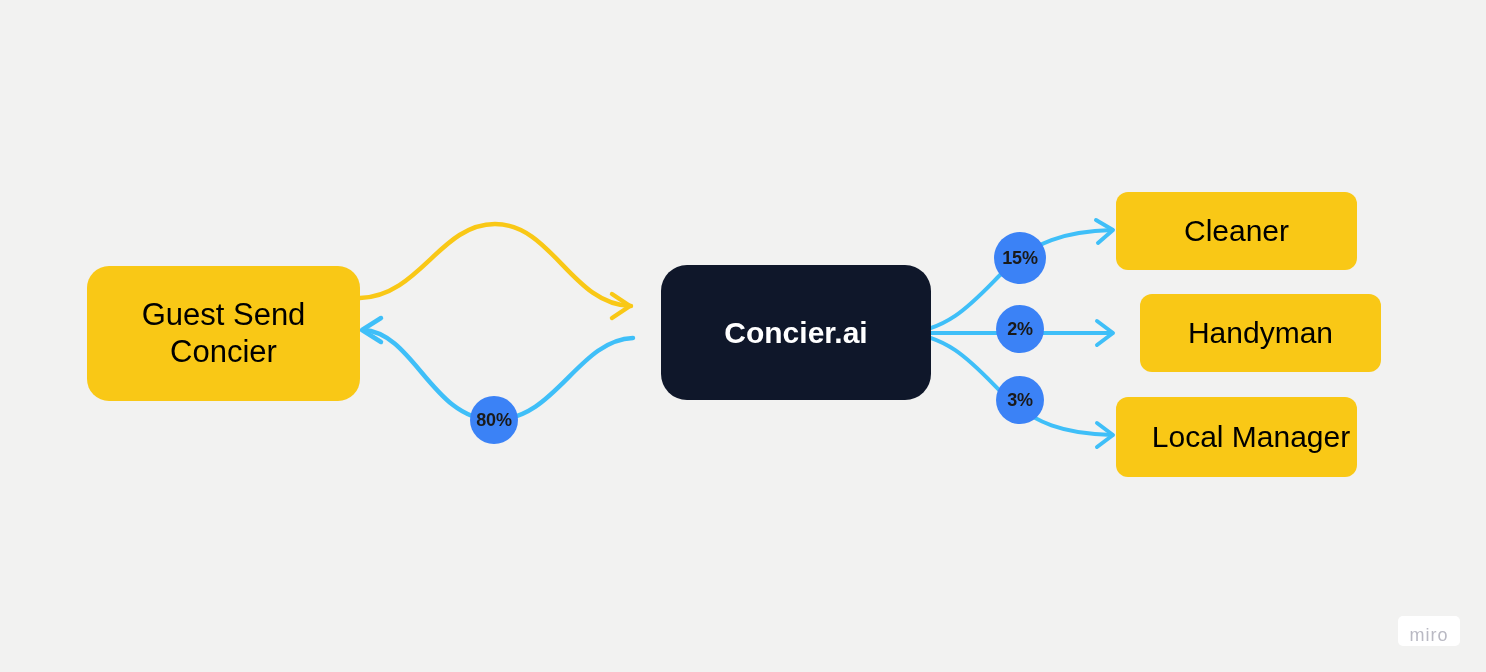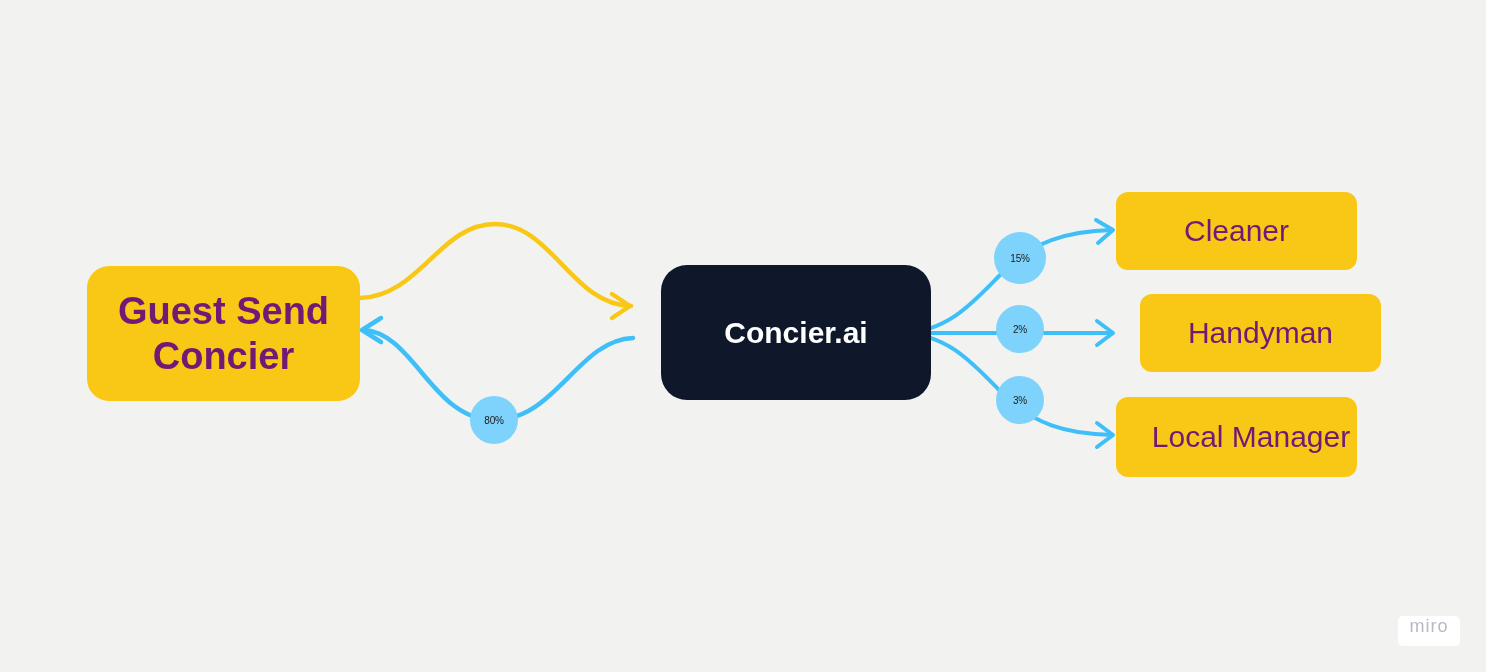--- a/index.html
+++ b/index.html
@@ -28,39 +28,38 @@
     pointer-events: none;
   }
   .node {
     position: absolute;
     box-sizing: border-box;
     display: flex;
     align-items: center;
     justify-content: center;
     text-align: center;
     line-height: 1.18;
-    color: #701a75;
+    color: #000000;
   }
   .node-yellow {
     background: #f9c816;
   }
   .node-blue {
     background: #0f172a;
     color: #ffffff;
     font-weight: bold;
     margin-left: 28px;
   }
   #node-guest {
     left: 87px;
     top: 266px;
     width: 273px;
     height: 135px;
     border-radius: 22px;
-    font-size: 38px;
-    font-weight: bold;
+    font-size: 31px;
   }
   #node-concierai {
     left: 633px;
     top: 265px;
     width: 270px;
     height: 135px;
     border-radius: 26px;
     font-size: 30px;
   }
   #node-cleaner {
@@ -85,27 +84,27 @@
     top: 397px;
     width: 241px;
     height: 80px;
     border-radius: 12px;
     font-size: 30px;
     padding-left: 29px;
   }
   .badge {
     position: absolute;
     border-radius: 50%;
-    background: #7dd3fc;
+    background: #3b82f6;
     color: #1a1a1a;
     display: flex;
     align-items: center;
     justify-content: center;
-    font-weight: normal;
-    font-size: 10px;
+    font-weight: bold;
+    font-size: 18px;
     letter-spacing: -0.2px;
   }
   #badge-80 {
     left: 470px;
     top: 396px;
     width: 48px;
     height: 48px;
     text-align: center;
   }
   #badge-15 {
@@ -128,21 +127,21 @@
   }
   #watermark {
     position: absolute;
     left: 1398px;
     top: 616px;
     width: 62px;
     height: 30px;
     background: #ffffff;
     border-radius: 5px;
     display: flex;
-    align-items: flex-start;
+    align-items: flex-end;
     justify-content: center;
     color: #b9b9c3;
     font-size: 18px;
     letter-spacing: 1px;
   }
 </style>
 </head>
 <body>
 
 <div id="canvas">

